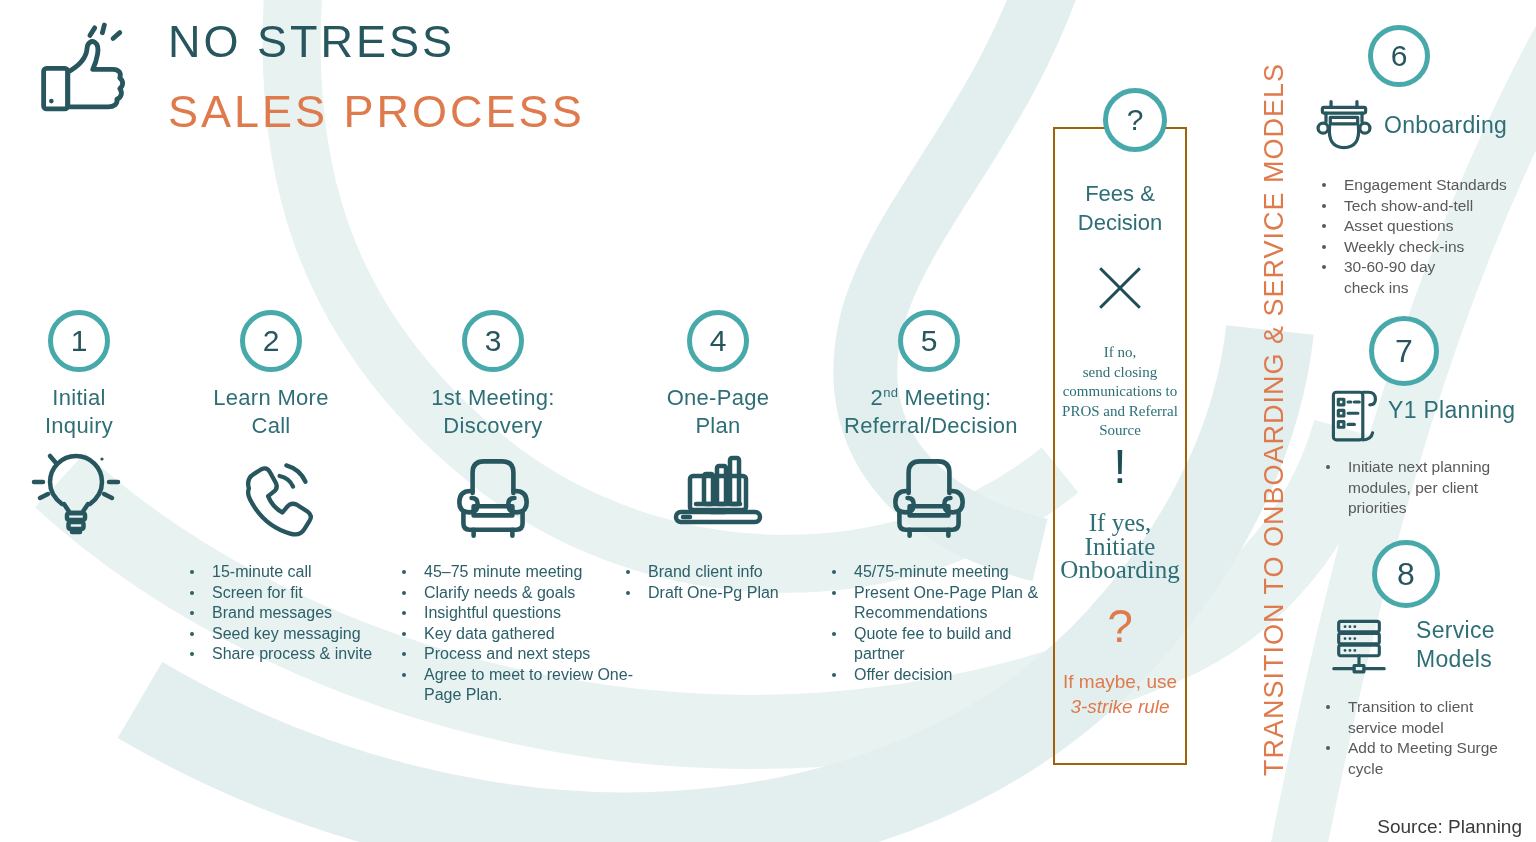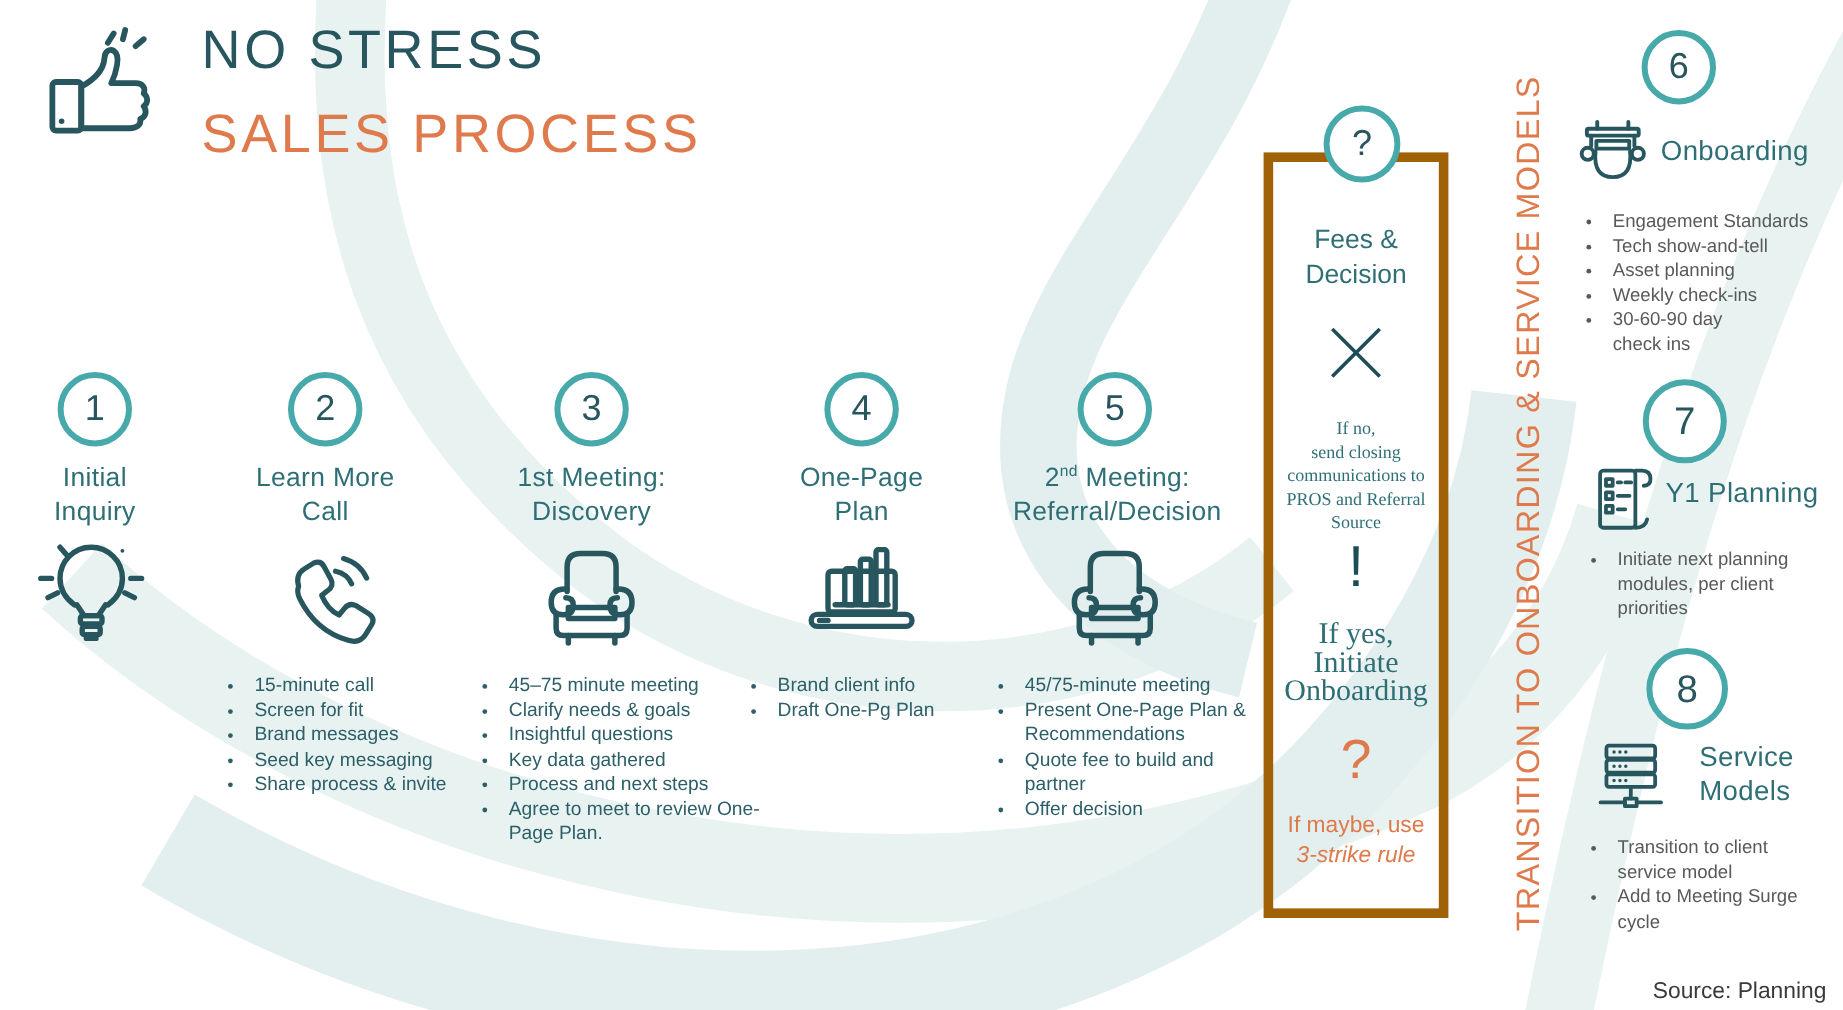--- a/index.html
+++ b/index.html
@@ -13,21 +13,21 @@
   .step-title{position:absolute;z-index:1;text-align:center;color:#2e6f76;font-size:22px;line-height:28px;letter-spacing:.3px;}
   .step-title .tl{display:block;}
   sup{font-size:13px;vertical-align:super;line-height:0;}
   .icon{position:absolute;z-index:1;}
   .icon svg{display:block;width:100%;height:100%;}
   ul.bullets{position:absolute;z-index:1;margin:0;padding:0;list-style:none;
              color:#2c5f68;font-size:16px;line-height:20.5px;text-align:left;}
   ul.bullets li{position:relative;padding-left:26px;}
   ul.bullets li::before{content:"";position:absolute;left:4px;top:8px;width:4px;height:4px;border-radius:50%;background:currentColor;}
   ul.bullets.gray{color:#58595b;font-size:15.5px;}
-  .decision-box{position:absolute;left:1053px;top:127px;width:154px;height:638px;border:8px solid #a16207;z-index:1;box-sizing:border-box;}
+  .decision-box{position:absolute;left:1053px;top:127px;width:134px;height:638px;border:2px solid #a16207;z-index:1;box-sizing:border-box;}
   .decision-box .row{position:absolute;left:0;right:0;text-align:center;}
   .db-title{top:50px;color:#2e6f76;font-size:22px;line-height:29px;}
   .db-title span{display:block;}
   .xwrap{top:136px;}
   .xmark{position:relative;display:inline-block;width:46px;height:46px;}
   .xmark::before,.xmark::after{content:"";position:absolute;left:50%;top:50%;width:56px;height:3px;background:#1d4e57;}
   .xmark::before{transform:translate(-50%,-50%) rotate(45deg);}
   .xmark::after{transform:translate(-50%,-50%) rotate(-45deg);}
   .db-no{top:214px;color:#2e6f76;font-size:15px;line-height:19.5px;}
   .db-no span,.db-yes span{display:block;font-family:Liberation Serif, serif;}
@@ -225,21 +225,21 @@
       <rect x="31" y="28" width="38" height="9"></rect>
       <circle cx="21" cy="43" r="7"></circle>
       <circle cx="79" cy="43" r="7"></circle>
       <path d="M30 40 q-3 30 20 30 q23 0 20 -30"></path>
     </svg>
   </span>
   <div class="r-title" style="left:1384px;top:111px">Onboarding</div>
   <ul class="bullets gray" style="left:1318px;top:175px;width:218px">
     <li>Engagement Standards</li>
     <li>Tech show-and-tell</li>
-    <li>Asset planning</li>
+    <li>Asset questions</li>
     <li>Weekly check-ins</li>
     <li style="width:130px">30-60-90 day check ins</li>
   </ul>
 
   <div class="circle" style="left:1369px;top:316px;width:70px;height:70px;font-size:32px">
     <span>7</span>
   </div>
   <span class="icon" style="left:1318px;top:380px;width:70px;height:72px">
     <svg viewBox="0 0 100 100" fill="none" stroke="#27565e" stroke-width="4.5" stroke-linecap="round" stroke-linejoin="round">
       <path d="M64 16 h8 q10 0 10 10 q0 8 -8 8"></path>

